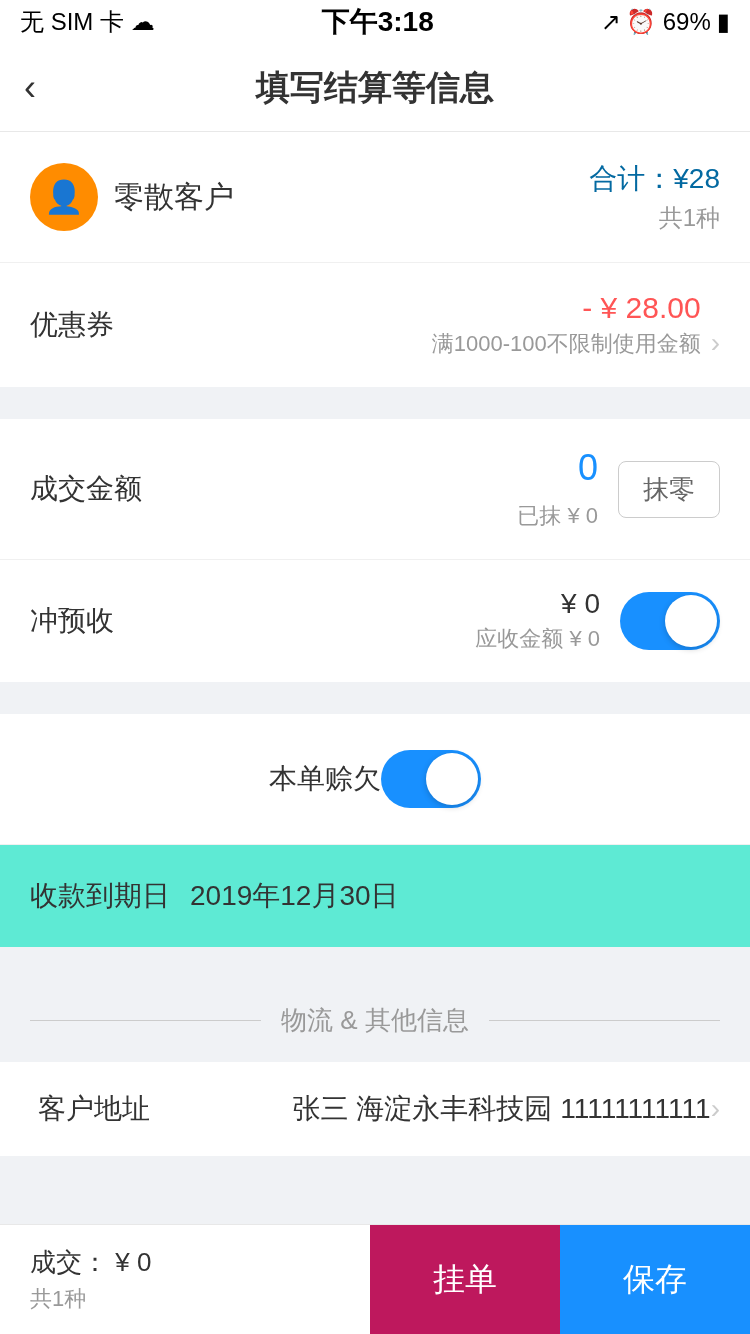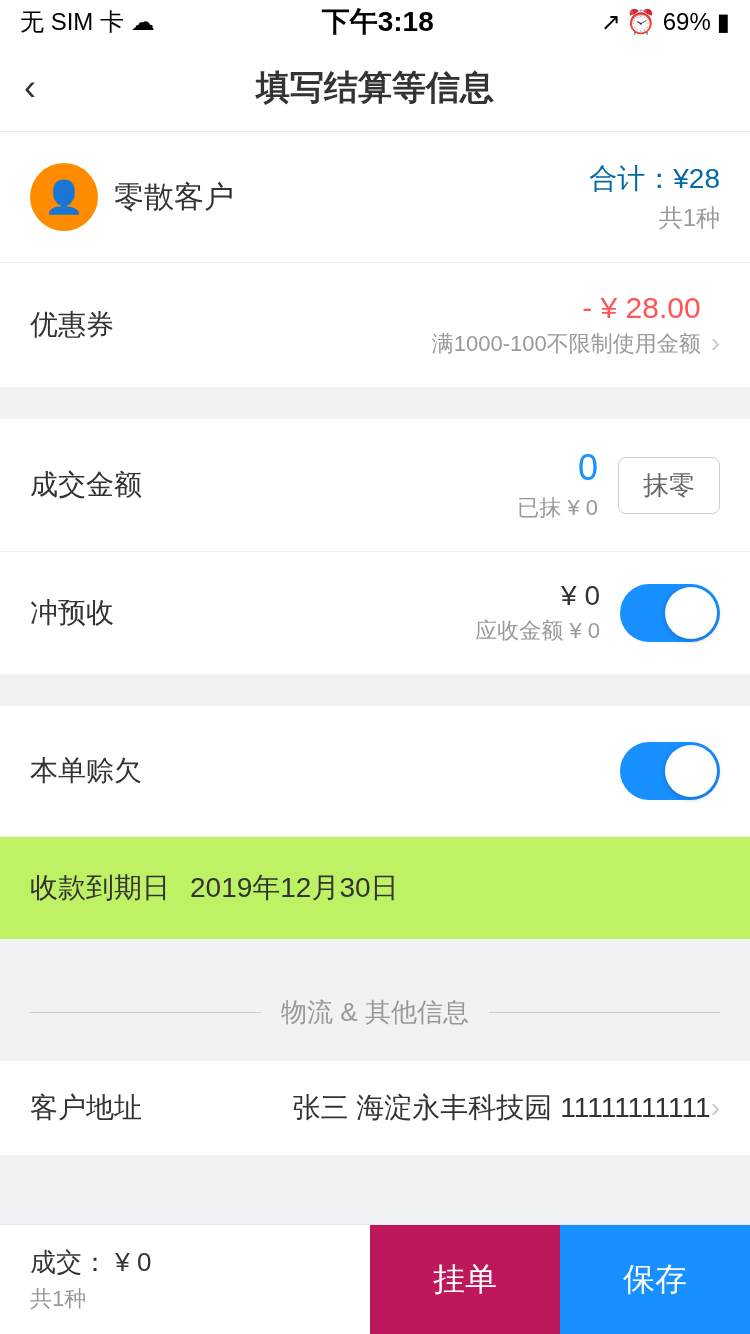--- a/index.html
+++ b/index.html
@@ -180,21 +180,21 @@
       padding: 10px 24px;
       font-size: 26px;
       color: #666;
       background: #fff;
       cursor: pointer;
     }
     .transaction-sub {
       font-size: 22px;
       color: #999;
       text-align: right;
-      margin-top: 4px;
+      margin-top: 12px;
     }
     .transaction-right-col {
       text-align: right;
     }
 
     
     .prepaid-row {
       display: flex;
       align-items: center;
       justify-content: space-between;
@@ -245,35 +245,35 @@
 
     
     .debt-section {
       background: #fff;
       margin-top: 16px;
       margin-bottom: 0;
     }
     .debt-row {
       display: flex;
       align-items: center;
-      justify-content: space-between;
+      justify-content: center;
       padding: 36px 30px;
       border-bottom: 1px solid #f0f0f0;
     }
     .debt-label {
       font-size: 28px;
       color: #333;
     }
 
     
     .due-date-row {
       display: flex;
       align-items: flex-start;
       padding: 32px 30px;
-      background: #bef264;
+      background: #5eead4;
     }
     .due-date-label {
       font-size: 28px;
       color: #333;
       margin-right: 20px;
     }
     .due-date-value {
       font-size: 28px;
       color: #333;
     }
@@ -297,21 +297,22 @@
     }
     .logistics-title {
       font-size: 26px;
       color: #999;
       padding: 0 20px;
     }
 
     
     .address-section {
       background: #fff;
-      margin-top: 7px;
+      margin-top: 0;
+      padding-left: 8px;
     }
     .address-row {
       display: flex;
       align-items: center;
       justify-content: space-between;
       padding: 28px 30px;
     }
     .address-label {
       font-size: 28px;
       color: #333;

